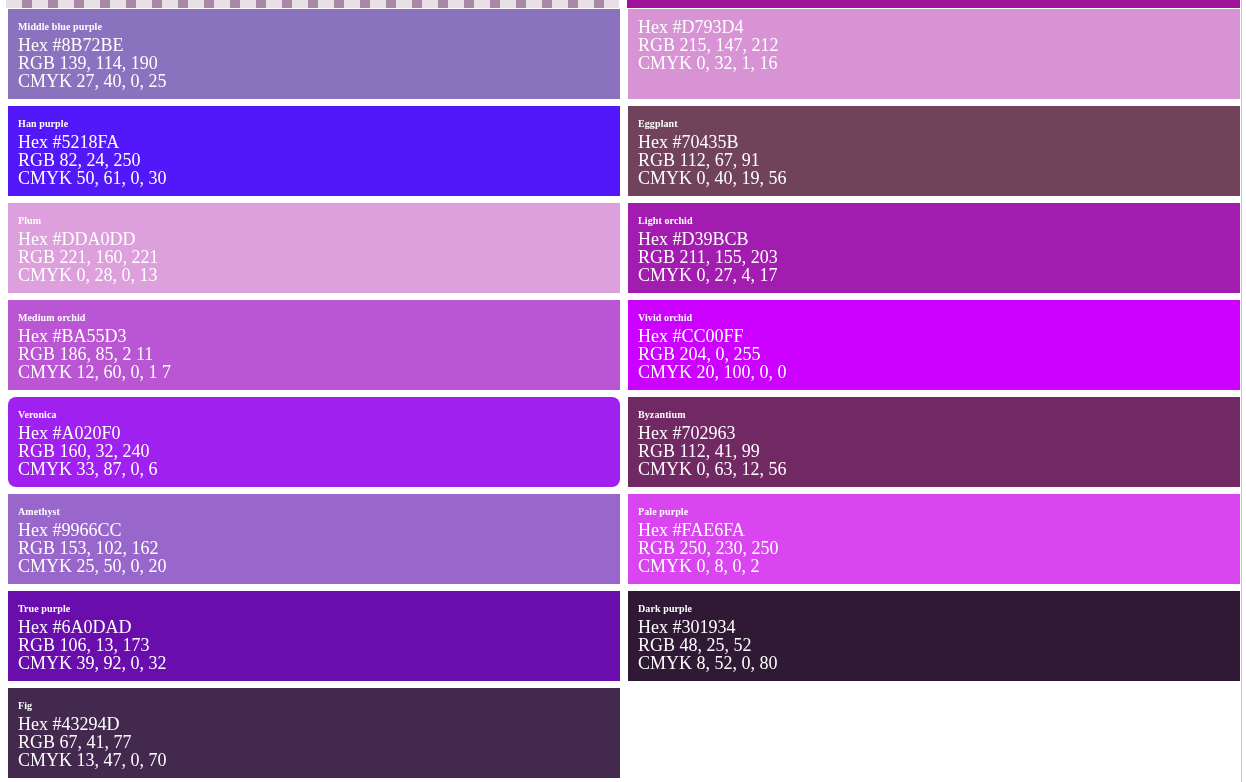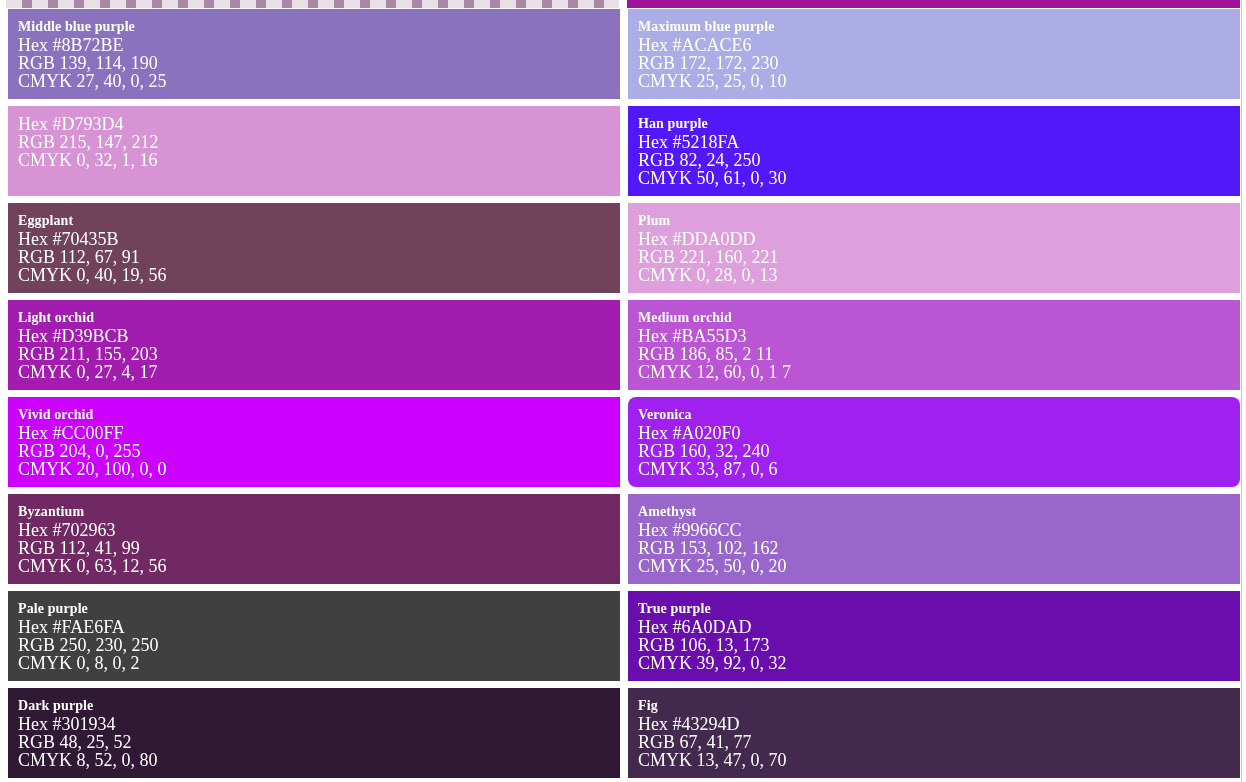--- a/index.html
+++ b/index.html
@@ -71,21 +71,21 @@
   .swatch-card {
     height: 90px;
     box-sizing: border-box;
     padding: 9px 0 0 10px;
     overflow: hidden;
     position: relative;
   }
 
   .swatch-name {
     font-weight: bold;
-    font-size: 14px;
+    font-size: 10px;
     line-height: 18px;
     color: #ffffff;
     letter-spacing: .1px;
     white-space: nowrap;
   }
   .swatch-line {
     font-size: 18px;
     line-height: 18px;
     color: #ffffff;
     white-space: nowrap;
@@ -113,26 +113,20 @@
     <div class="clipped-card right"></div>
   </div>
 
   <div class="swatch-grid" id="swatch-grid">
       <div class="swatch-card" style="background: rgb(139, 114, 190);">
         <div class="swatch-name">Middle blue purple</div>
         <div class="swatch-line">Hex #8B72BE</div>
         <div class="swatch-line">RGB 139, 114, 190</div>
         <div class="swatch-line">CMYK 27, 40, 0, 25</div>
       </div>
-      <div class="swatch-card" style="background: rgb(172, 172, 230);">
-        <div class="swatch-name">Maximum blue purple</div>
-        <div class="swatch-line">Hex #ACACE6</div>
-        <div class="swatch-line">RGB 172, 172, 230</div>
-        <div class="swatch-line">CMYK 25, 25, 0, 10</div>
-      </div>
       <div class="swatch-card" style="background: rgb(215, 147, 212);">
         <div class="swatch-line">Hex #D793D4</div>
         <div class="swatch-line">RGB 215, 147, 212</div>
         <div class="swatch-line">CMYK 0, 32, 1, 16</div>
       </div>
       <div class="swatch-card" style="background: rgb(82, 24, 250);">
         <div class="swatch-name">Han purple</div>
         <div class="swatch-line">Hex #5218FA</div>
         <div class="swatch-line">RGB 82, 24, 250</div>
         <div class="swatch-line">CMYK 50, 61, 0, 30</div>
@@ -178,21 +172,21 @@
         <div class="swatch-line">Hex #702963</div>
         <div class="swatch-line">RGB 112, 41, 99</div>
         <div class="swatch-line">CMYK 0, 63, 12, 56</div>
       </div>
       <div class="swatch-card" style="background: rgb(153, 102, 204);">
         <div class="swatch-name">Amethyst</div>
         <div class="swatch-line">Hex #9966CC</div>
         <div class="swatch-line">RGB 153, 102, 162</div>
         <div class="swatch-line">CMYK 25, 50, 0, 20</div>
       </div>
-      <div class="swatch-card" style="background: #404040;">
+      <div class="swatch-card" style="background: #d946ef;">
         <div class="swatch-name">Pale purple</div>
         <div class="swatch-line">Hex #FAE6FA</div>
         <div class="swatch-line">RGB 250, 230, 250</div>
         <div class="swatch-line">CMYK 0, 8, 0, 2</div>
       </div>
       <div class="swatch-card" style="background: rgb(106, 13, 173);">
         <div class="swatch-name">True purple</div>
         <div class="swatch-line">Hex #6A0DAD</div>
         <div class="swatch-line">RGB 106, 13, 173</div>
         <div class="swatch-line">CMYK 39, 92, 0, 32</div>

